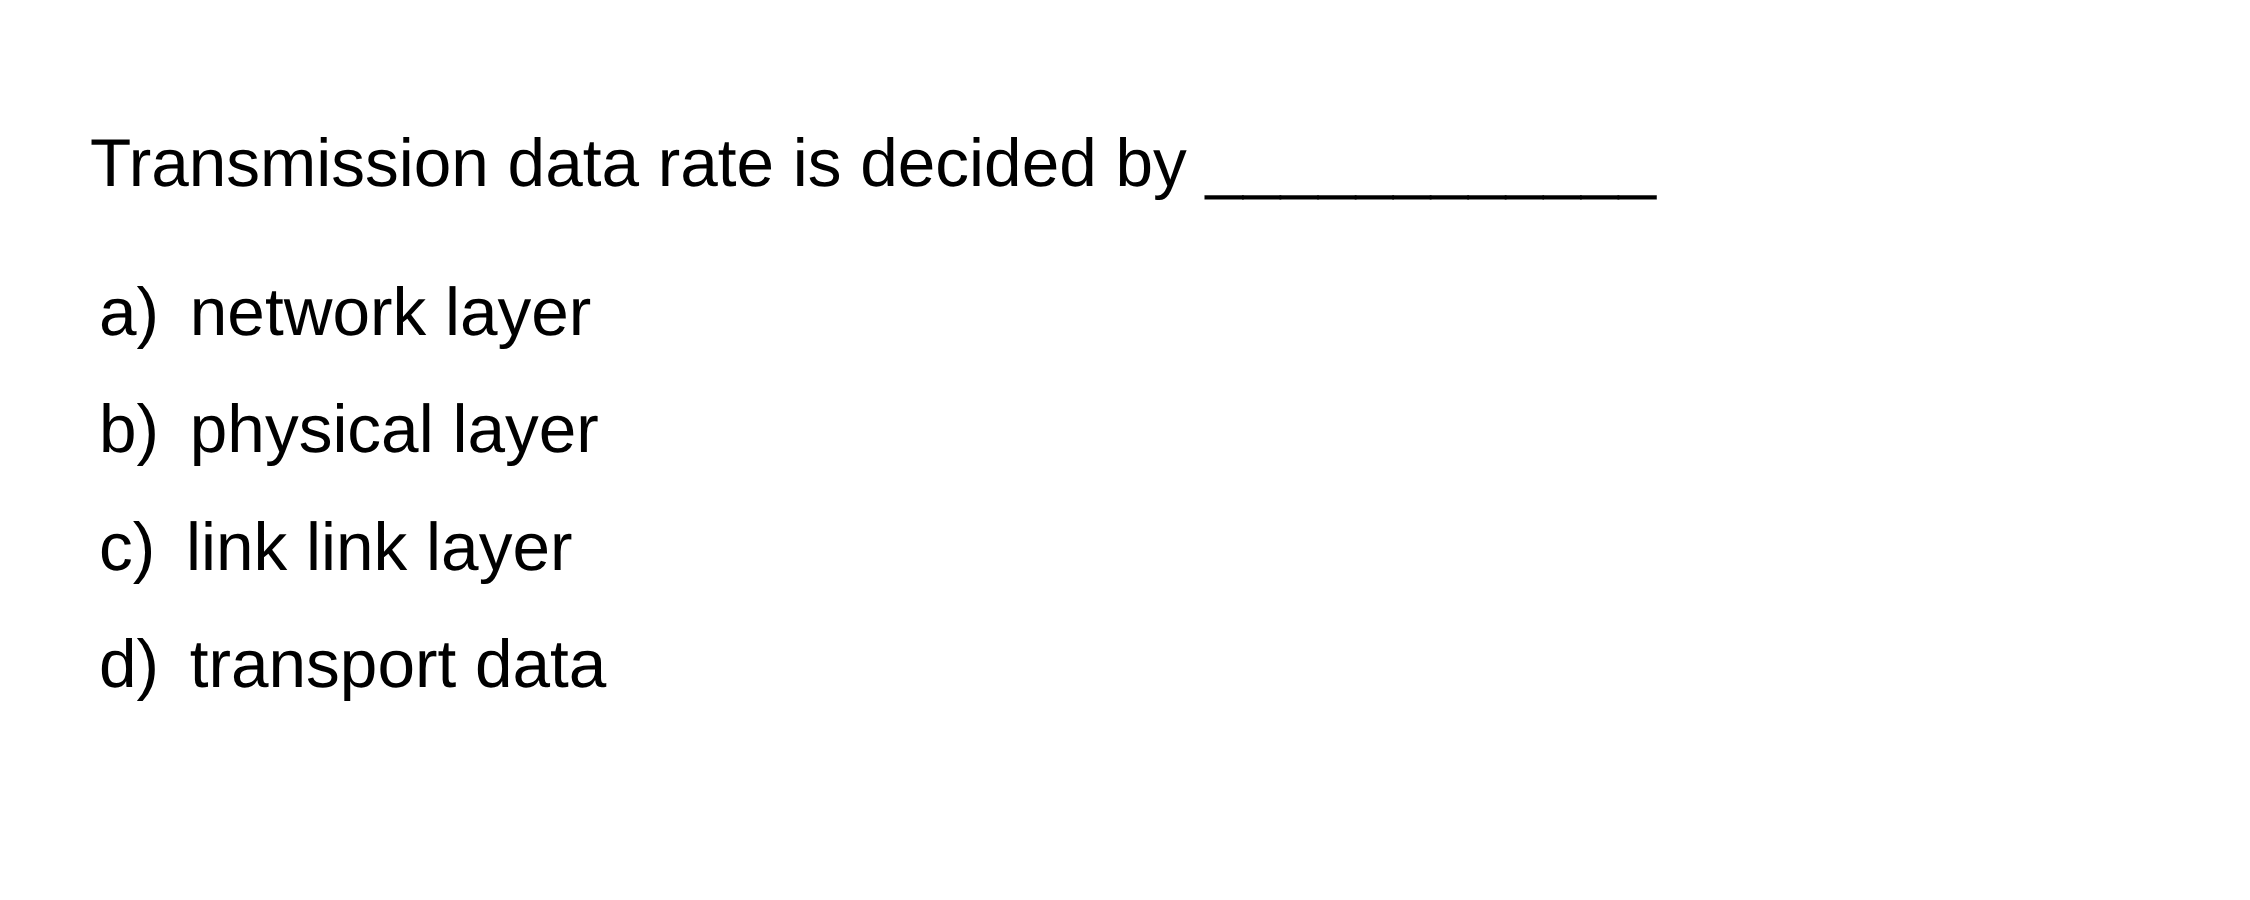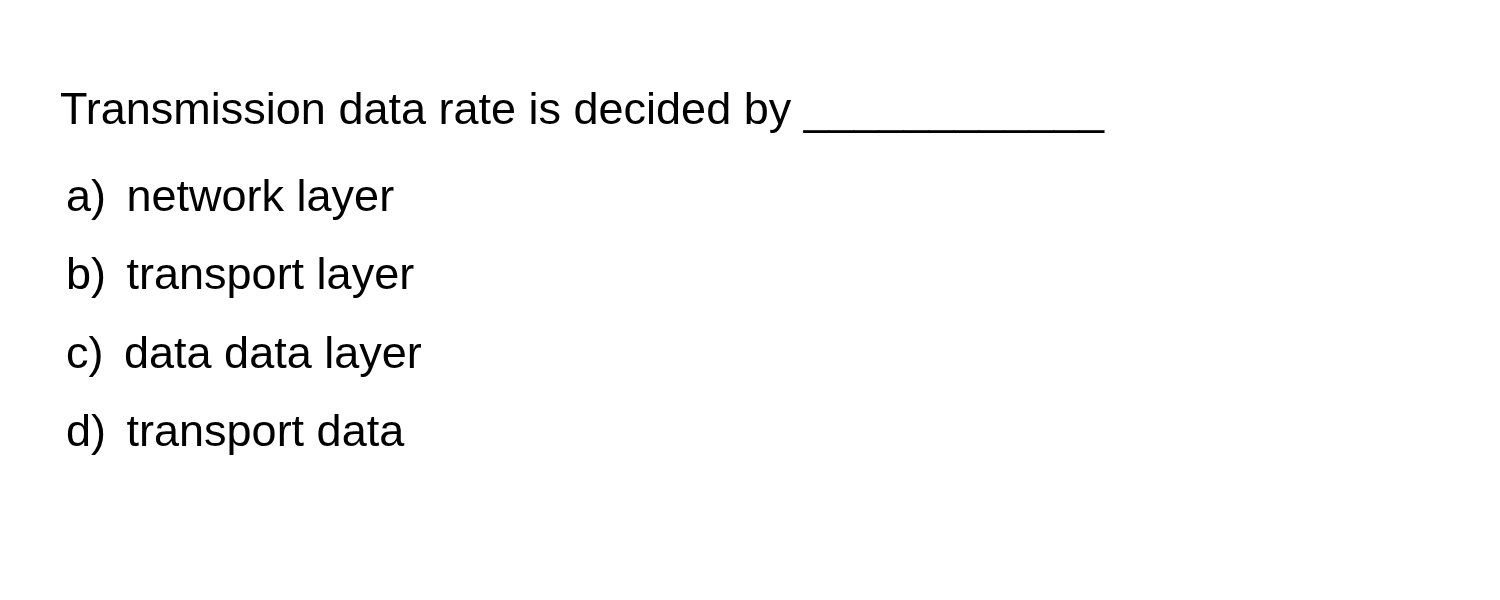--- a/index.html
+++ b/index.html
@@ -10,21 +10,21 @@
     body {
       width: 1500px;
       height: 600px;
       background: #ffffff;
       font-family: Arial, Helvetica, sans-serif;
       padding: 80px 60px;
       color: #000000;
     }
     .question {
       font-size: 45px;
-      margin-bottom: 28px;
+      margin-bottom: 40px;
       line-height: 1.3;
     }
     .option {
       font-size: 45px;
       margin-bottom: 20px;
       line-height: 1.3;
       padding-left: 6px;
     }
     .option-text {
       margin-left: 8px;
@@ -35,24 +35,24 @@
 
 <div class="question">Transmission data rate is decided by ____________</div>
 
 <div class="option">
   <span>a)</span>
   <span class="option-text">network layer</span>
 </div>
 
 <div class="option">
   <span>b)</span>
-  <span class="option-text">transport layer</span>
+  <span class="option-text">physical layer</span>
 </div>
 
 <div class="option">
   <span>c)</span>
-  <span class="option-text">data data layer</span>
+  <span class="option-text">link link layer</span>
 </div>
 
 <div class="option">
   <span>d)</span>
   <span class="option-text">transport data</span>
 </div>
 
 </body></html>

